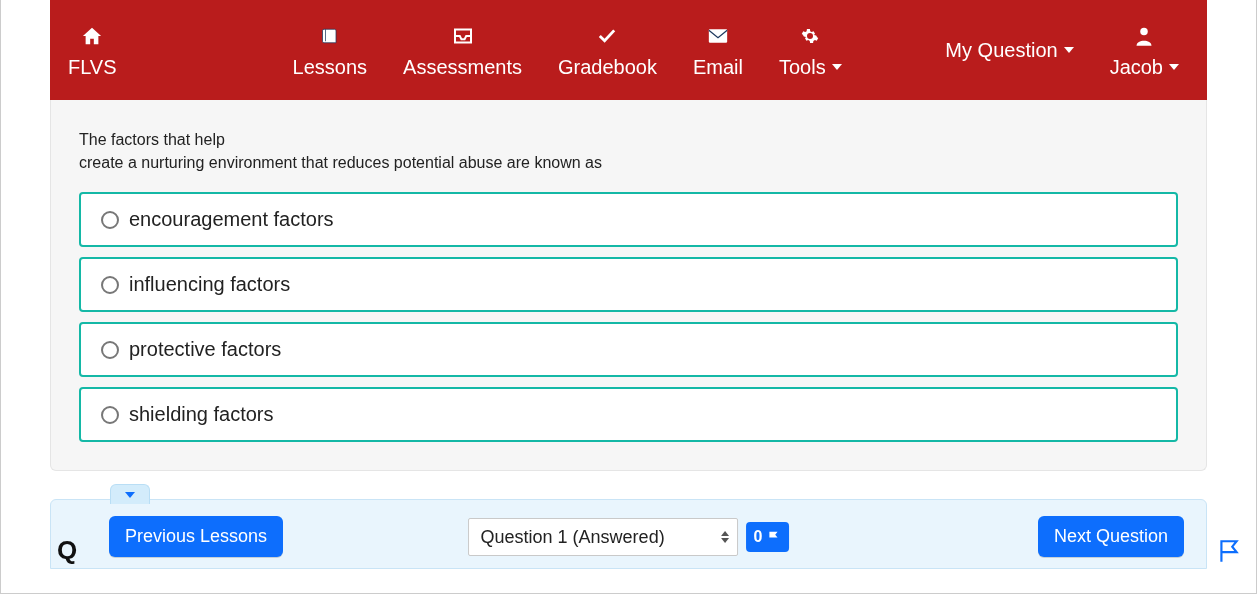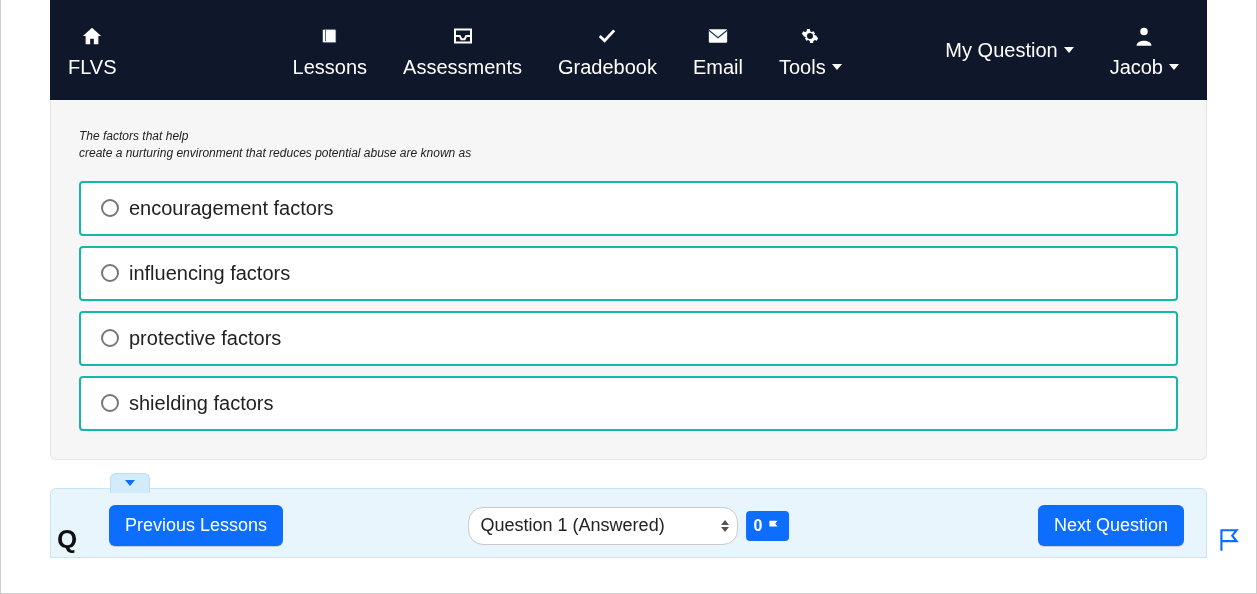--- a/index.html
+++ b/index.html
@@ -27,21 +27,21 @@
     right: 0;
     height: 1px;
     background: #cccccc;
   }
 
   
   .navbar {
     position: relative;
     margin: 0 50px;
     height: 100px;
-    background: #0f172a;
+    background: #b91c1c;
     display: flex;
     align-items: stretch;
     color: #fff;
   }
   .navbar .nav-group-left {
     display: flex;
     align-items: stretch;
   }
   .navbar .nav-group-right {
     display: flex;
@@ -89,25 +89,24 @@
   
   .question-panel {
     margin: 0 50px;
     background: #f6f6f6;
     border: 1px solid #e5e5e5;
     border-top: none;
     border-radius: 0 0 6px 6px;
     padding: 28px 28px 28px 28px;
   }
   .question-text {
-    font-size: 12px;
+    font-size: 16px;
     color: #222;
     line-height: 1.45;
     margin-bottom: 18px;
-    font-style: italic;
   }
   .answer-option {
     background: #ffffff;
     border: 2px solid #14b8a6;
     border-radius: 4px;
     padding: 14px 20px;
     margin-bottom: 10px;
     display: flex;
     align-items: center;
     gap: 10px;
@@ -186,21 +185,21 @@
     left: 50%;
     top: 18px;
     transform: translateX(-50%);
     display: flex;
     align-items: center;
     gap: 8px;
   }
   .question-select {
     background: #fff;
     border: 1px solid #c9c9c9;
-    border-radius: 15px;
+    border-radius: 2px;
     height: 38px;
     width: 270px;
     padding: 0 30px 0 12px;
     font-size: 18px;
     color: #222;
     position: relative;
     display: flex;
     align-items: center;
     cursor: pointer;
   }

